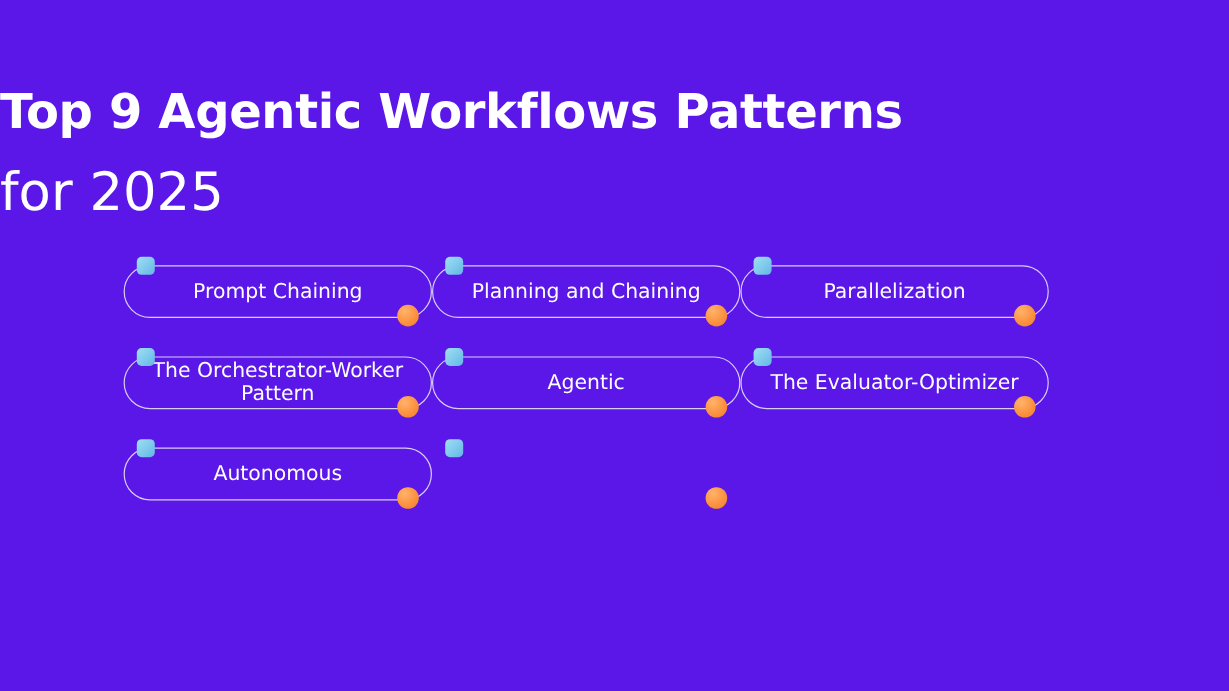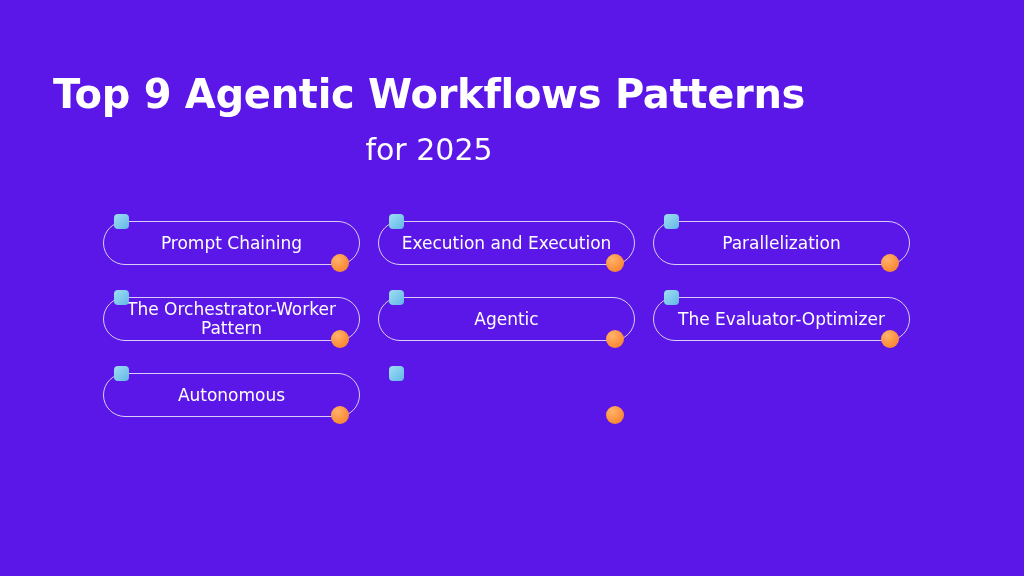--- a/index.html
+++ b/index.html
@@ -9,50 +9,48 @@
     font-family:"DejaVu Sans", sans-serif;
   }
   body {
     background:#5a17e8;
     position:relative;
   }
 
   
   #title-block {
     position:absolute;
-    top:68px; left:13px; width:832px;
-    text-align:center;
+    top:68px; left:0; width:832px;
   }
   #main-title {
     color:#ffffff;
     font-size:40px;
     font-weight:900;
     letter-spacing:-0.3px;
     line-height:52px;
     white-space:nowrap;
   }
   #subtitle {
     color:#ffffff;
-    font-size:30px;
+    font-size:44px;
     font-weight:400;
     line-height:48px;
-    margin-top:6px;
+    margin-top:17px;
     white-space:nowrap;
   }
 
   
   #pill-grid {
     position:absolute;
     top:214px;
     left:103px;
     width:821px;
   }
   .pill-row {
     display:flex;
-    gap:18px;
     margin-bottom:18px;
   }
   .pill-slot {
     width:257px;
     flex:0 0 257px;
     position:relative;
     height:58px;
   }
   .pill-slot.empty { visibility:hidden; }
 
@@ -114,21 +112,21 @@
     <div class="pill-row">
       <div class="pill-slot">
         <div class="pill">
           <div class="pill-label">Prompt Chaining</div>
         </div>
         <span class="node-square"></span>
         <span class="node-dot"></span>
       </div>
       <div class="pill-slot">
         <div class="pill">
-          <div class="pill-label">Execution and Execution</div>
+          <div class="pill-label">Planning and Chaining</div>
         </div>
         <span class="node-square"></span>
         <span class="node-dot"></span>
       </div>
       <div class="pill-slot">
         <div class="pill">
           <div class="pill-label">Parallelization</div>
         </div>
         <span class="node-square"></span>
         <span class="node-dot"></span>

